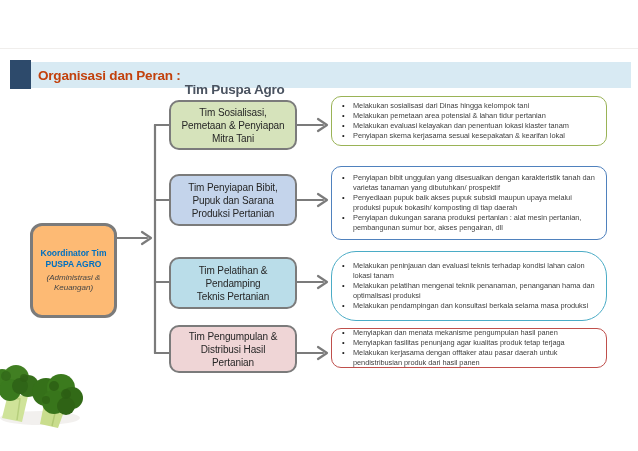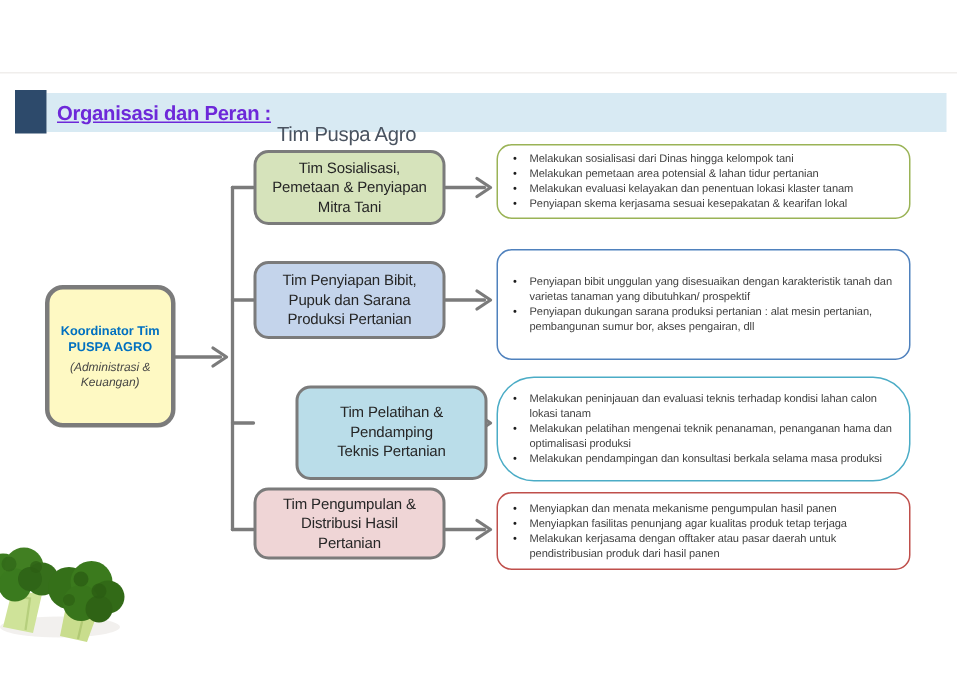--- a/index.html
+++ b/index.html
@@ -11,22 +11,22 @@
   }
   .top-rule { position:absolute; left:0; top:48px; width:638px; height:1px; background:#f0eeec; }
 
   
   .title-bar { position:absolute; left:31px; top:62px; width:600px; height:26px; }
   .title-accent { position:absolute; left:10px; top:60px; width:21px; height:29px; }
   .title-text {
     position:absolute; left:38px; top:62px; height:26px; display:flex; align-items:center;
     font-size:13.5px; letter-spacing:-0.2px; white-space:nowrap;
   }
-  .title-text .bold { font-weight:bold; color:#6d28d9;text-decoration:underline; }
-  .title-text .reg  { font-weight:normal; color:#4a5360; margin-left:4px;margin-top:28px; }
+  .title-text .bold { font-weight:bold; color:#c2410c; }
+  .title-text .reg  { font-weight:bold; color:#4a5360; margin-left:4px;margin-top:28px; }
 
   
   .coord-box {
     position:absolute; left:30px; top:190px; width:87px; height:95px;
     border:3px solid #7b7b7b; border-radius:12px; box-sizing:border-box;
     display:flex; flex-direction:column; align-items:center; justify-content:center;
     text-align:center; padding:4px;
   }
   .coord-title { font-size:8.5px; font-weight:bold; line-height:1.35; white-space:pre-line; }
   .coord-sub   { font-size:8px; color:#454545; line-height:1.3; white-space:pre-line; margin-top:2px;font-style:italic; }
@@ -36,33 +36,33 @@
 
   
   .team-box {
     position:absolute; left:169px; width:128px;
     border:2.5px solid #7b7b7b; border-radius:10px; box-sizing:border-box;
     display:flex; align-items:center; justify-content:center; text-align:center;
   }
   .team-label { font-size:10px; color:#262626; line-height:1.3; white-space:pre-line; letter-spacing:-0.1px; }
   .t1 { top:100px; height:50px; }
   .t2 { top:174px; height:52px; }
-  .t3 { top:257px; height:63px;margin-left:28px; }
+  .t3 { top:257px; height:52px; }
   .t4 { top:325px; height:48px; }
 
   
   .desc-box {
     position:absolute; left:331px; width:276px;
     background:#ffffff; border:1.5px solid #888; border-radius:10px; box-sizing:border-box;
     display:flex; align-items:center;
   }
   .d1 { top:96px;  height:50px; }
   .d2 { top:166px; height:74px;justify-content:flex-end; }
   .d3 { top:251px; height:70px;border-radius:25px; }
-  .d4 { top:328px; height:52px; }
+  .d4 { top:328px; height:40px; }
   .desc-box ul { list-style:none; margin:0; padding:5px 6px 5px 8px; }
   .desc-box li {
     position:relative; padding-left:13px; font-size:7.4px; line-height:1.34;
     color:#3f3f3f; letter-spacing:-0.05px;
   }
   .desc-box li::before { content:"\2022"; position:absolute; left:2px; top:0; color:#1a1a1a; }
 
   .broccoli { position:absolute; left:-2px; top:336px; width:94px; height:94px; }
 </style>
 </head>
@@ -72,21 +72,21 @@
 
   <div class="top-rule"></div>
 
   <div class="title-bar" style="background-color: rgb(216, 234, 243);"></div>
   <div class="title-accent" style="background-color: rgb(45, 74, 107);"></div>
   <div class="title-text">
     <span class="bold">Organisasi dan Peran :</span>
     <span class="reg">Tim Puspa Agro</span>
   </div>
 
-  <div class="coord-box" style="background-color: #fef9c3; border-color: rgb(123, 123, 123);">
+  <div class="coord-box" style="background-color: #fdba74; border-color: rgb(123, 123, 123); margin-top: 33px;">
     <div class="coord-title" style="color: rgb(0, 112, 192);">Koordinator Tim
 PUSPA AGRO</div>
     <div class="coord-sub">(Administrasi &amp;
 Keuangan)</div>
   </div>
 
   <svg class="connectors" viewBox="0 0 638 451" xmlns="http://www.w3.org/2000/svg">
     <g fill="none" stroke-width="2.2" stroke-linecap="round" stroke-linejoin="round" style="stroke: rgb(123, 123, 123);">
 
       <g>
@@ -146,20 +146,21 @@
     <ul>
       <li>Melakukan sosialisasi dari Dinas hingga kelompok tani</li>
       <li>Melakukan pemetaan area potensial &amp; lahan tidur pertanian</li>
       <li>Melakukan evaluasi kelayakan dan penentuan lokasi klaster tanam</li>
       <li>Penyiapan skema kerjasama sesuai kesepakatan &amp; kearifan lokal</li>
     </ul>
   </div>
   <div class="desc-box d2" style="border-color: rgb(79, 129, 189);">
     <ul>
       <li>Penyiapan bibit unggulan yang disesuaikan dengan karakteristik tanah dan varietas tanaman yang dibutuhkan/ prospektif</li>
+      <li>Penyediaan pupuk baik akses pupuk subsidi maupun upaya melalui produksi pupuk bokasih/ komposting di tiap daerah</li>
       <li>Penyiapan dukungan sarana produksi pertanian : alat mesin pertanian, pembangunan sumur bor, akses pengairan, dll</li>
     </ul>
   </div>
   <div class="desc-box d3" style="border-color: rgb(75, 172, 198);">
     <ul>
       <li>Melakukan peninjauan dan evaluasi teknis terhadap kondisi lahan calon lokasi tanam</li>
       <li>Melakukan pelatihan mengenai teknik penanaman, penanganan hama dan optimalisasi produksi</li>
       <li>Melakukan pendampingan dan konsultasi berkala selama masa produksi</li>
     </ul>
   </div>

